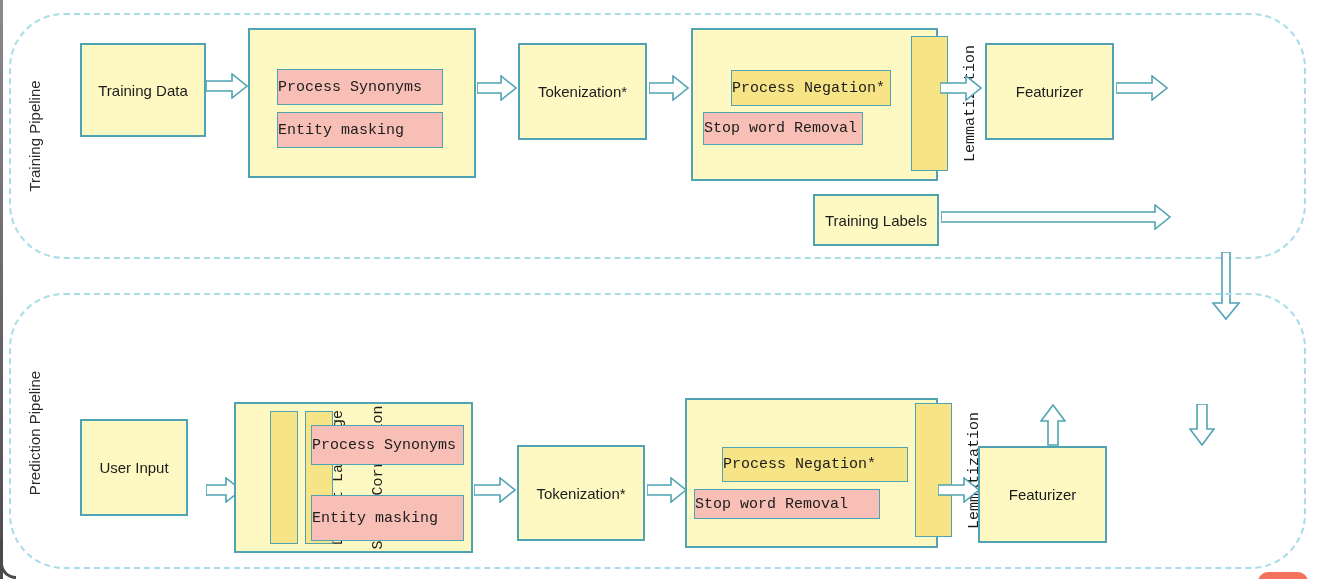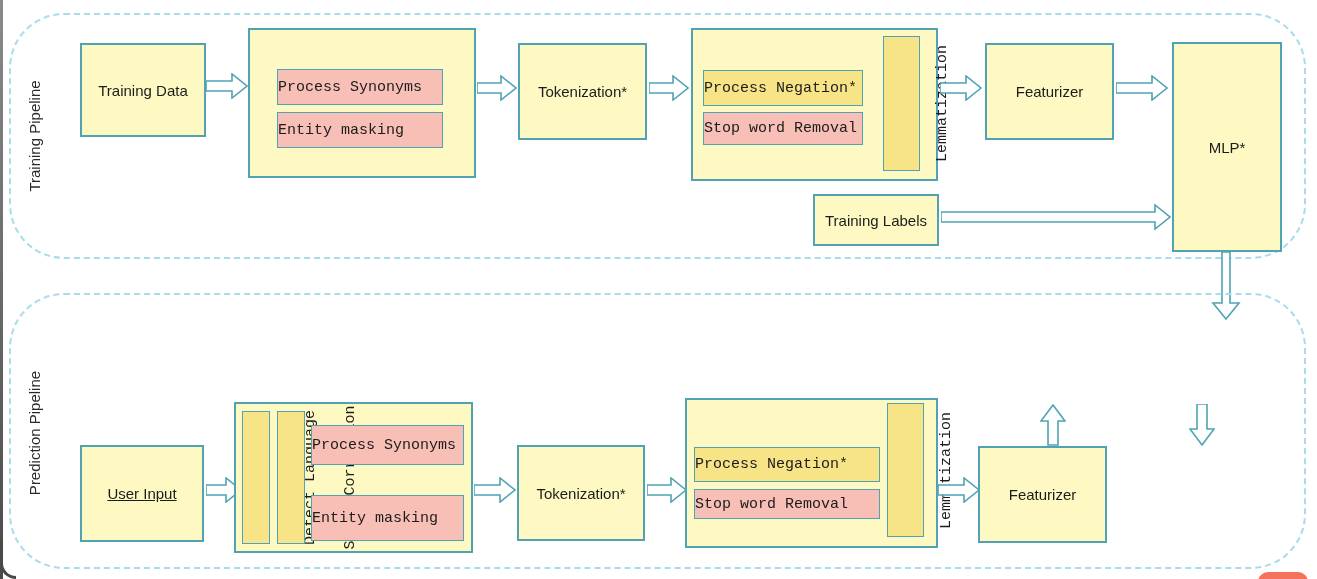--- a/index.html
+++ b/index.html
@@ -51,21 +51,21 @@
     font-size:15px;text-align:center;
   }
   .chip{
     position:absolute;
     border:1.5px solid var(--teal);
     box-sizing:border-box;
     display:flex;align-items:center;justify-content:flex-start;
     font-size:15px;text-align:center;font-family:Liberation Mono, monospace;
   }
   .chip.pink{background:var(--pink);}
-  .chip.yellow{background:var(--yellow);}
+  .chip.yellow{background:var(--yellow);margin-left:28px;}
   .vchip span{
     transform:rotate(-90deg);
     white-space:nowrap;
     font-size:15px;
   }
   .arrow{position:absolute;}
   .arrow polygon{fill:#fff;stroke:var(--teal);stroke-width:1.6;}
   .chat-btn{
     position:absolute;left:1258px;top:572px;width:50px;height:16px;
     background:#F4715C;border-radius:10px 10px 0 0;border:none;cursor:pointer;
@@ -126,40 +126,37 @@
   </svg>
 
   <div class="box" style="left:985px;top:43px;width:129px;height:97px;">
     <span>Featurizer</span>
   </div>
 
   <svg class="arrow" style="left:1116px;top:75px;" width="52" height="26">
     <polygon points="0,8 36,8 36,1 51,13 36,25 36,18 0,18"></polygon>
   </svg>
 
-  <div class="box" style="left:1172px;top:42px;width:110px;height:210px;">
-    <span>MLP*</span>
-  </div>
 
   <div class="box" style="left:813px;top:194px;width:126px;height:52px;">
     <span>Training Labels</span>
   </div>
 
   <svg class="arrow" style="left:941px;top:204px;" width="230" height="26">
     <polygon points="0,8 214,8 214,1 229,13 214,25 214,18 0,18"></polygon>
   </svg>
 
   <svg class="arrow" style="left:1211px;top:252px;" width="30" height="68">
     <polygon points="11,0 11,51 2,51 15,67 28,51 19,51 19,0"></polygon>
   </svg>
 
   <div class="pipeline" style="left:9px;top:293px;width:1297px;height:276px;"></div>
   <div class="vlabel" style="left:-28px;top:423px;width:126px;">Prediction Pipeline</div>
 
-  <div class="box" style="left:80px;top:445px;width:124px;height:97px;text-decoration:underline;">
+  <div class="box" style="left:80px;top:419px;width:108px;height:97px;">
     <span>User Input</span>
   </div>
 
   <svg class="arrow" style="left:206px;top:477px;" width="36" height="26">
     <polygon points="0,8 20,8 20,1 35,13 20,25 20,18 0,18"></polygon>
   </svg>
 
   <div class="group" style="left:234px;top:402px;width:239px;height:151px;"></div>
   <div class="chip yellow vchip" style="left:242px;top:411px;width:28px;height:133px;">
     <span>Detect Language</span>

